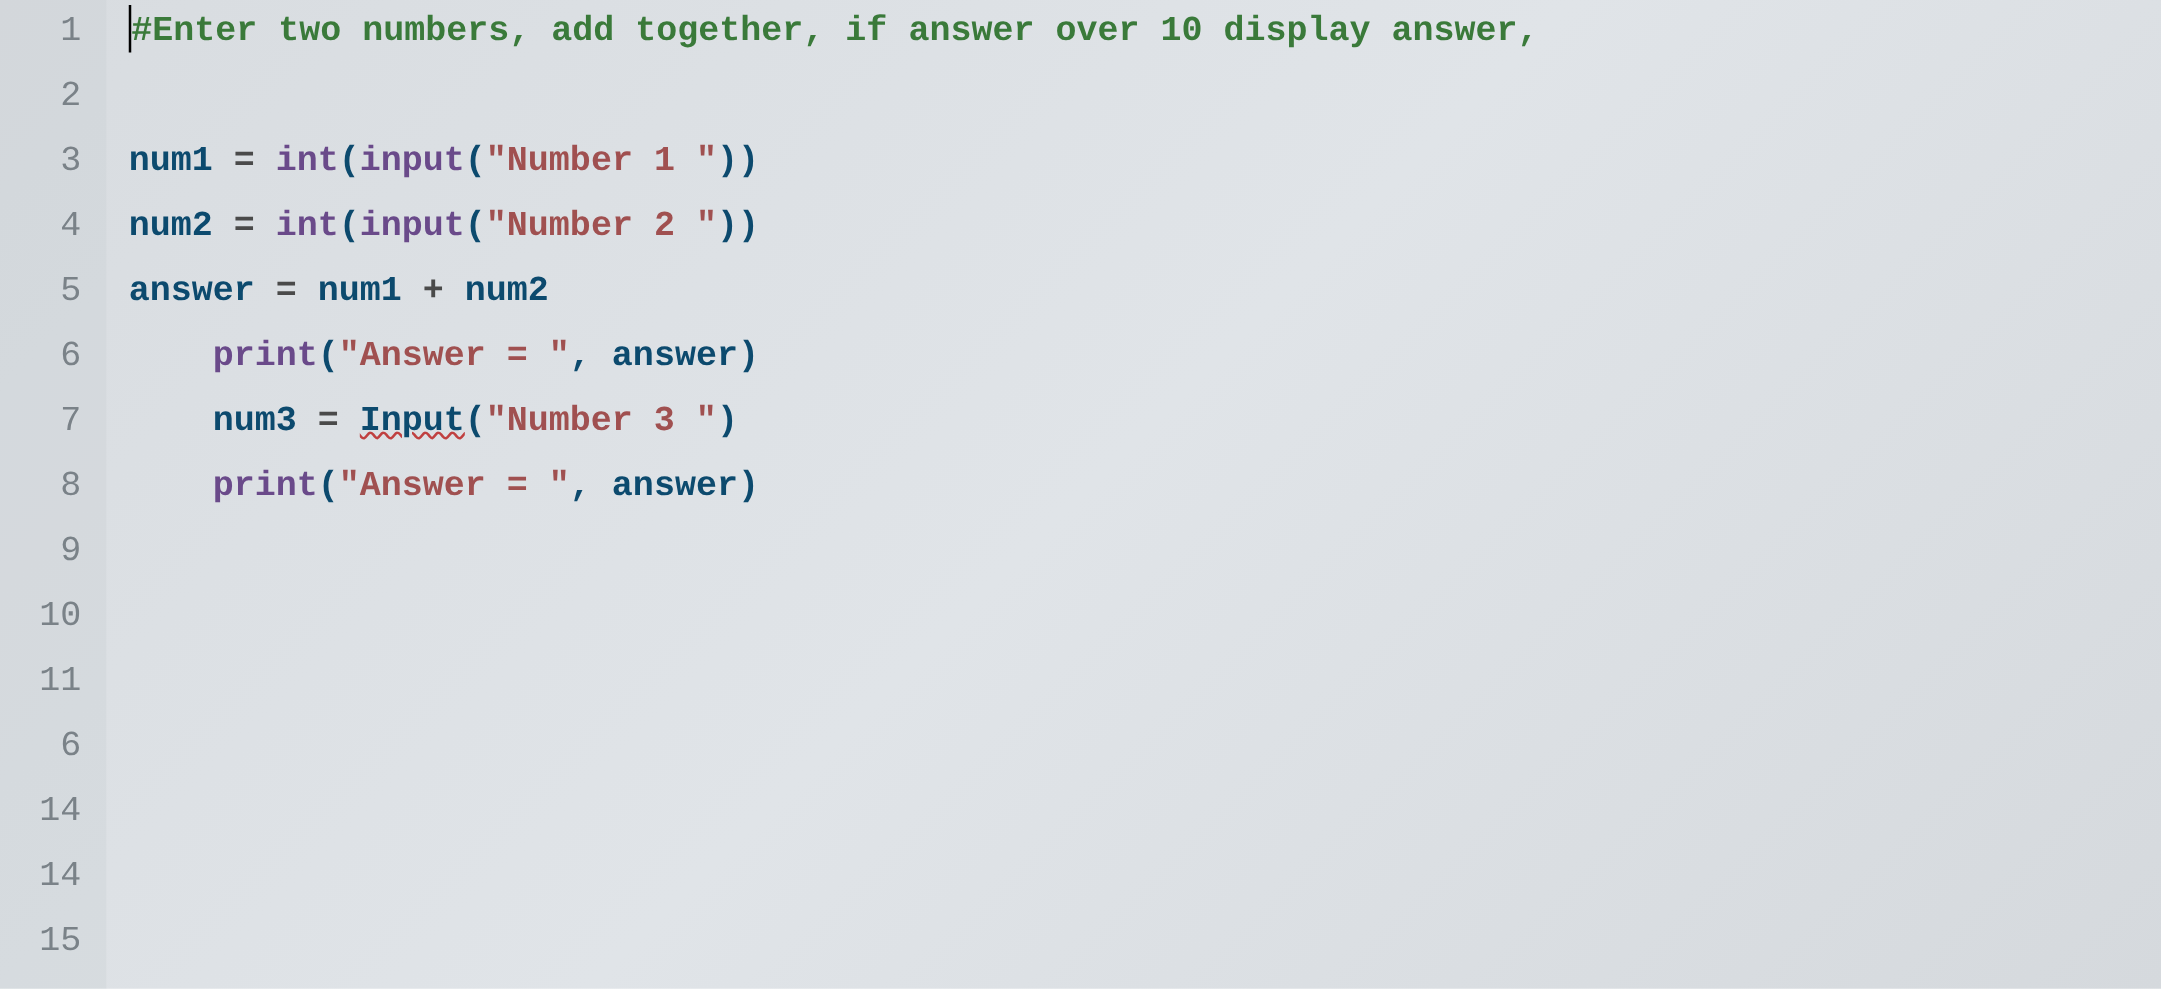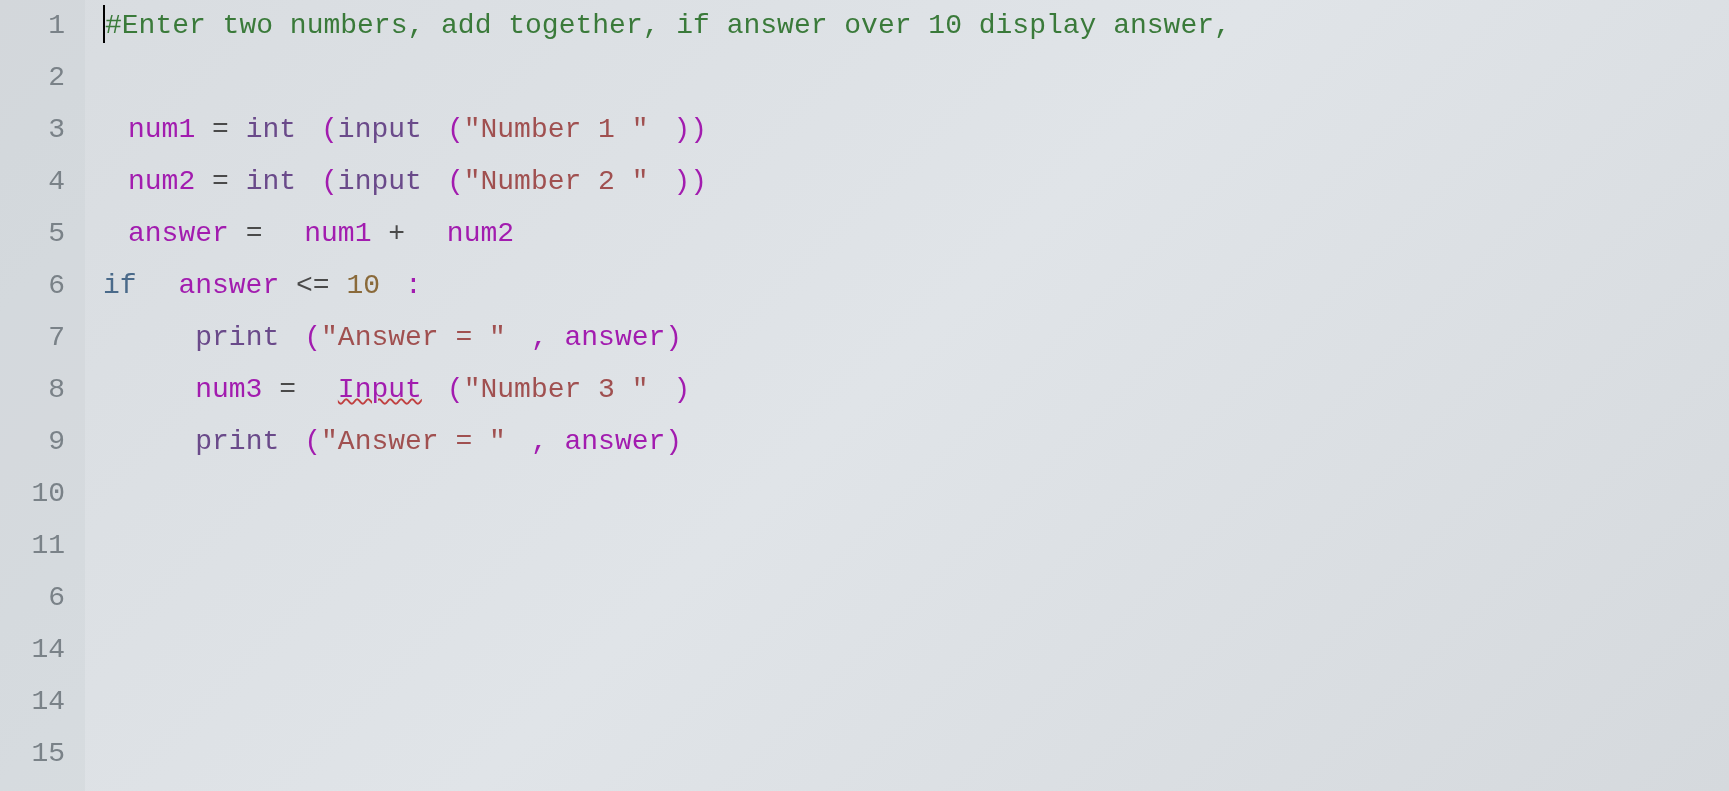--- a/index.html
+++ b/index.html
@@ -25,20 +25,21 @@
       padding-right: 20px;
       text-align: right;
       color: #7a8288;
       user-select: none;
       background: rgba(200, 205, 210, 0.3);
     }
     .code-area {
       flex: 1;
       position: relative;
       padding-left: 18px;
+      font-weight: bold;
     }
     .line {
       height: 52px;
       line-height: 52px;
       white-space: pre;
     }
     .gutter .line {
       color: #7a8288;
     }
     .code-area .line {
@@ -47,21 +48,21 @@
     .cursor {
       display: inline-block;
       width: 2px;
       height: 38px;
       background: #000;
       vertical-align: middle;
       position: relative;
       top: -2px;
     }
     .tok-comment { color: #3a7a3a; }
-    .tok-default { color: #a21caf; margin-left: 25px; }
+    .tok-default { color: #0c4a6e; }
     .tok-builtin { color: #6a4a8a; }
     .tok-string { color: #a05050; }
     .tok-keyword { color: #4a6a8a; }
     .tok-number { color: #8a6a3a; }
     .tok-operator { color: #4a4a4a; }
     .squiggle {
       border-bottom: 2px wavy #c04040;
       text-decoration: underline wavy #c04040;
       text-decoration-thickness: 2px;
     }
@@ -86,21 +87,20 @@
     <div class="line">14</div>
     <div class="line">14</div>
     <div class="line">15</div>
   </div>
   <div class="code-area" id="code-area">
   <div class="line"><span class="cursor"></span><span class="tok-comment">#Enter two numbers, add together, if answer over 10 display answer,</span></div>
       <div class="line"></div>
       <div class="line"><span class="tok-default">num1 </span><span class="tok-operator">= </span><span class="tok-builtin">int</span><span class="tok-default">(</span><span class="tok-builtin">input</span><span class="tok-default">(</span><span class="tok-string">"Number 1 "</span><span class="tok-default">))</span></div>
       <div class="line"><span class="tok-default">num2 </span><span class="tok-operator">= </span><span class="tok-builtin">int</span><span class="tok-default">(</span><span class="tok-builtin">input</span><span class="tok-default">(</span><span class="tok-string">"Number 2 "</span><span class="tok-default">))</span></div>
       <div class="line"><span class="tok-default">answer </span><span class="tok-operator">= </span><span class="tok-default">num1 </span><span class="tok-operator">+ </span><span class="tok-default">num2</span></div>
-      <div class="line"><span class="tok-keyword">if</span><span class="tok-default"> answer </span><span class="tok-operator">&lt;= </span><span class="tok-number">10</span><span class="tok-default">:</span></div>
       <div class="line"><span class="tok-default">    </span><span class="tok-builtin">print</span><span class="tok-default">(</span><span class="tok-string">"Answer = "</span><span class="tok-default">, answer)</span></div>
       <div class="line"><span class="tok-default">    num3 </span><span class="tok-operator">= </span><span class="tok-default squiggle">Input</span><span class="tok-default">(</span><span class="tok-string">"Number 3 "</span><span class="tok-default">)</span></div>
       <div class="line"><span class="tok-default">    </span><span class="tok-builtin">print</span><span class="tok-default">(</span><span class="tok-string">"Answer = "</span><span class="tok-default">, answer)</span></div>
       <div class="line"></div>
       <div class="line"></div>
       <div class="line"></div>
     </div>
 </div>
 
 </body></html>

